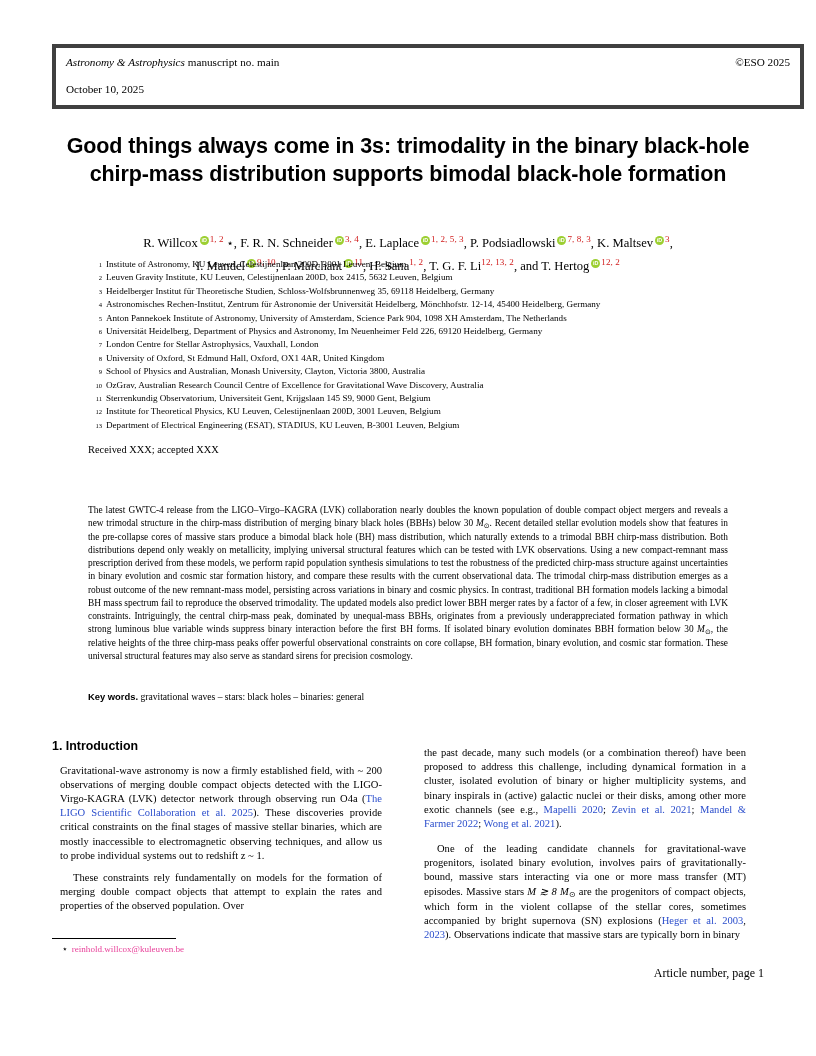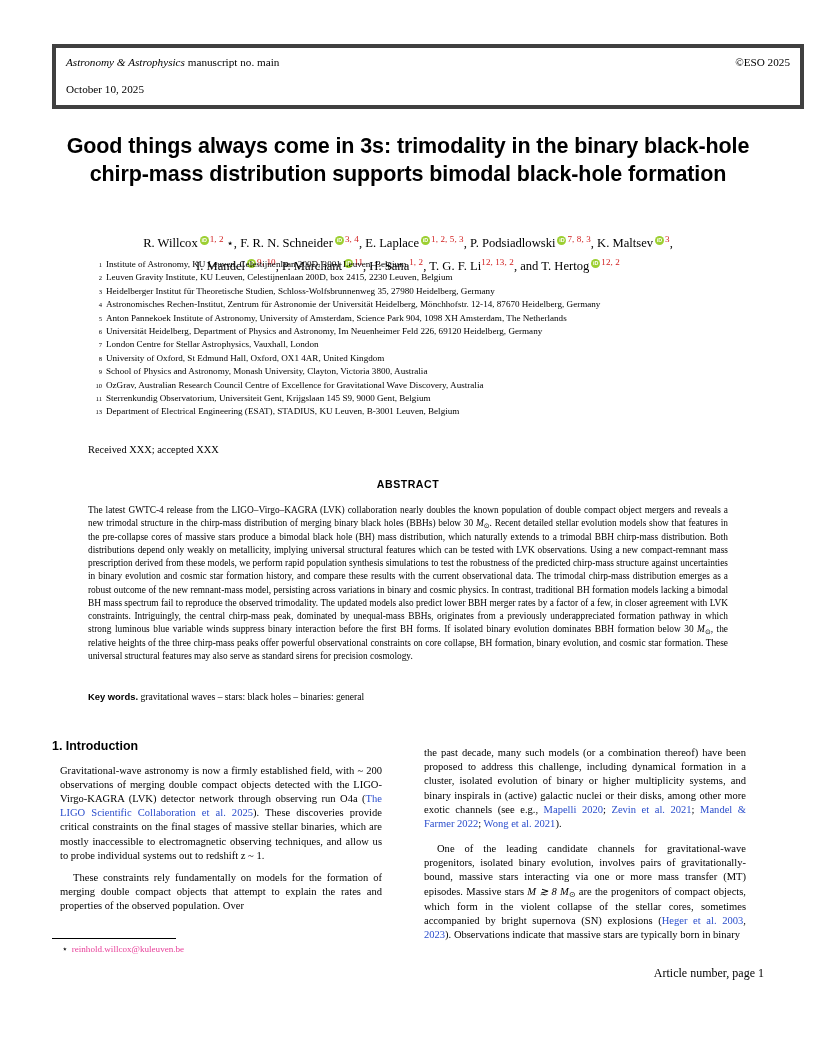--- a/index.html
+++ b/index.html
@@ -208,67 +208,70 @@
     <span class="ln" id="author-line-2"><span>I. Mandel</span><span class="orcid"></span><sup class="aff">9, 10</sup><span>, </span><span>P. Marchant</span><span class="orcid"></span><sup class="aff">11</sup><span>, </span><span>H. Sana</span><sup class="aff">1, 2</sup><span>, </span><span>T. G. F. Li</span><sup class="aff">12, 13, 2</sup><span>, and </span><span>T. Hertog</span><span class="orcid"></span><sup class="aff">12, 2</sup></span>
   </div>
 
   <div class="affils" id="affiliation-list">
       <div class="affil">
         <sup class="num">1</sup>
         <div class="txt">Institute of Astronomy, KU Leuven, Celestijnenlaan 200D, 3001 Leuven, Belgium</div>
       </div>
       <div class="affil">
         <sup class="num">2</sup>
-        <div class="txt">Leuven Gravity Institute, KU Leuven, Celestijnenlaan 200D, box 2415, 2230 Leuven, Belgium</div>
+        <div class="txt">Leuven Gravity Institute, KU Leuven, Celestijnenlaan 200D, box 2415, 5632 Leuven, Belgium</div>
       </div>
       <div class="affil">
         <sup class="num">3</sup>
-        <div class="txt">Heidelberger Institut für Theoretische Studien, Schloss-Wolfsbrunnenweg 35, 27980 Heidelberg, Germany</div>
+        <div class="txt">Heidelberger Institut für Theoretische Studien, Schloss-Wolfsbrunnenweg 35, 69118 Heidelberg, Germany</div>
       </div>
       <div class="affil">
         <sup class="num">4</sup>
-        <div class="txt">Astronomisches Rechen-Institut, Zentrum für Astronomie der Universität Heidelberg, Mönchhofstr. 12-14, 87670 Heidelberg, Germany</div>
+        <div class="txt">Astronomisches Rechen-Institut, Zentrum für Astronomie der Universität Heidelberg, Mönchhofstr. 12-14, 45400 Heidelberg, Germany</div>
       </div>
       <div class="affil">
         <sup class="num">5</sup>
         <div class="txt">Anton Pannekoek Institute of Astronomy, University of Amsterdam, Science Park 904, 1098 XH Amsterdam, The Netherlands</div>
       </div>
       <div class="affil">
         <sup class="num">6</sup>
         <div class="txt">Universität Heidelberg, Department of Physics and Astronomy, Im Neuenheimer Feld 226, 69120 Heidelberg, Germany</div>
       </div>
       <div class="affil">
         <sup class="num">7</sup>
         <div class="txt">London Centre for Stellar Astrophysics, Vauxhall, London</div>
       </div>
       <div class="affil">
         <sup class="num">8</sup>
         <div class="txt">University of Oxford, St Edmund Hall, Oxford, OX1 4AR, United Kingdom</div>
       </div>
       <div class="affil">
         <sup class="num">9</sup>
-        <div class="txt">School of Physics and Astronomy, Monash University, Clayton, Victoria 3800, Australia</div>
+        <div class="txt">School of Physics and Australian, Monash University, Clayton, Victoria 3800, Australia</div>
       </div>
       <div class="affil">
         <sup class="num">10</sup>
         <div class="txt">OzGrav, Australian Research Council Centre of Excellence for Gravitational Wave Discovery, Australia</div>
       </div>
       <div class="affil">
         <sup class="num">11</sup>
         <div class="txt">Sterrenkundig Observatorium, Universiteit Gent, Krijgslaan 145 S9, 9000 Gent, Belgium</div>
       </div>
       <div class="affil">
+        <sup class="num">12</sup>
+        <div class="txt">Institute for Theoretical Physics, KU Leuven, Celestijnenlaan 200D, 3001 Leuven, Belgium</div>
+      </div>
+      <div class="affil">
         <sup class="num">13</sup>
         <div class="txt">Department of Electrical Engineering (ESAT), STADIUS, KU Leuven, B-3001 Leuven, Belgium</div>
       </div>
     </div>
 
   <div class="received">Received XXX; accepted XXX</div>
 
-  <div class="abstract-head">ABSTRACT</div>
   <div class="abstract-body">
     <span>The latest GWTC-4 release from the LIGO–Virgo–KAGRA (LVK) collaboration nearly doubles the known population of double compact object mergers and reveals a new trimodal structure in the chirp-mass distribution of merging binary black holes (BBHs) below 30 </span><span class="mi">M</span><span class="msub">⊙</span><span>. Recent detailed stellar evolution models show that features in the pre-collapse cores of massive stars produce a bimodal black hole (BH) mass distribution, which naturally extends to a trimodal BBH chirp-mass distribution. Both distributions depend only weakly on metallicity, implying universal structural features which can be tested with LVK observations. Using a new compact-remnant mass prescription derived from these models, we perform rapid population synthesis simulations to test the robustness of the predicted chirp-mass structure against uncertainties in binary evolution and cosmic star formation history, and compare these results with the current observational data. The trimodal chirp-mass distribution emerges as a robust outcome of the new remnant-mass model, persisting across variations in binary and cosmic physics. In contrast, traditional BH formation models lacking a bimodal BH mass spectrum fail to reproduce the observed trimodality. The updated models also predict lower BBH merger rates by a factor of a few, in closer agreement with LVK constraints. Intriguingly, the central chirp-mass peak, dominated by unequal-mass BBHs, originates from a previously underappreciated formation pathway in which strong luminous blue variable winds suppress binary interaction before the first BH forms. If isolated binary evolution dominates BBH formation below 30 </span><span class="mi">M</span><span class="msub">⊙</span><span>, the relative heights of the three chirp-mass peaks offer powerful observational constraints on core collapse, BH formation, binary evolution, and cosmic star formation. These universal structural features may also serve as standard sirens for precision cosmology.</span>
   </div>
 
   <div class="keywords">
     <span class="kw-label">Key words.</span>
     <span>gravitational waves – stars: black holes – binaries: general</span>
   </div>
 
   <div class="col col-left">

